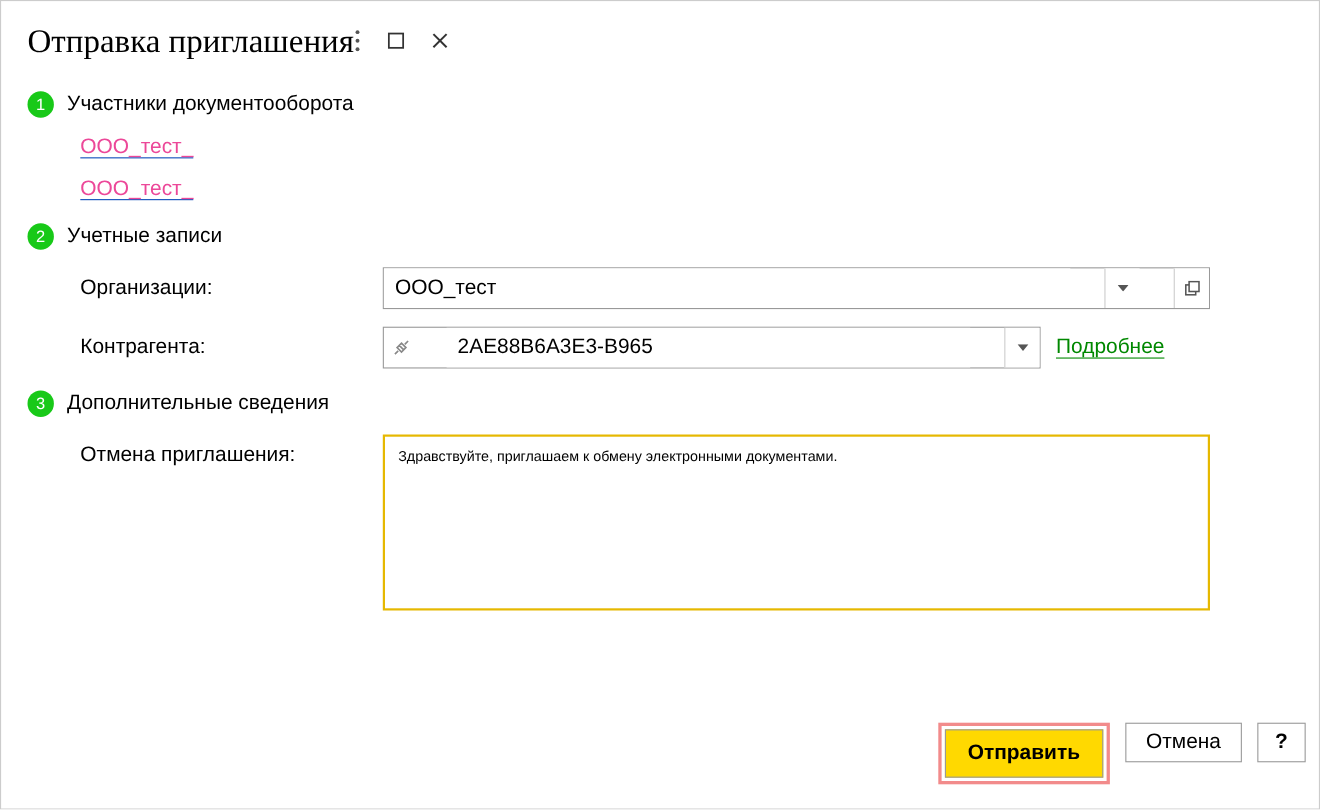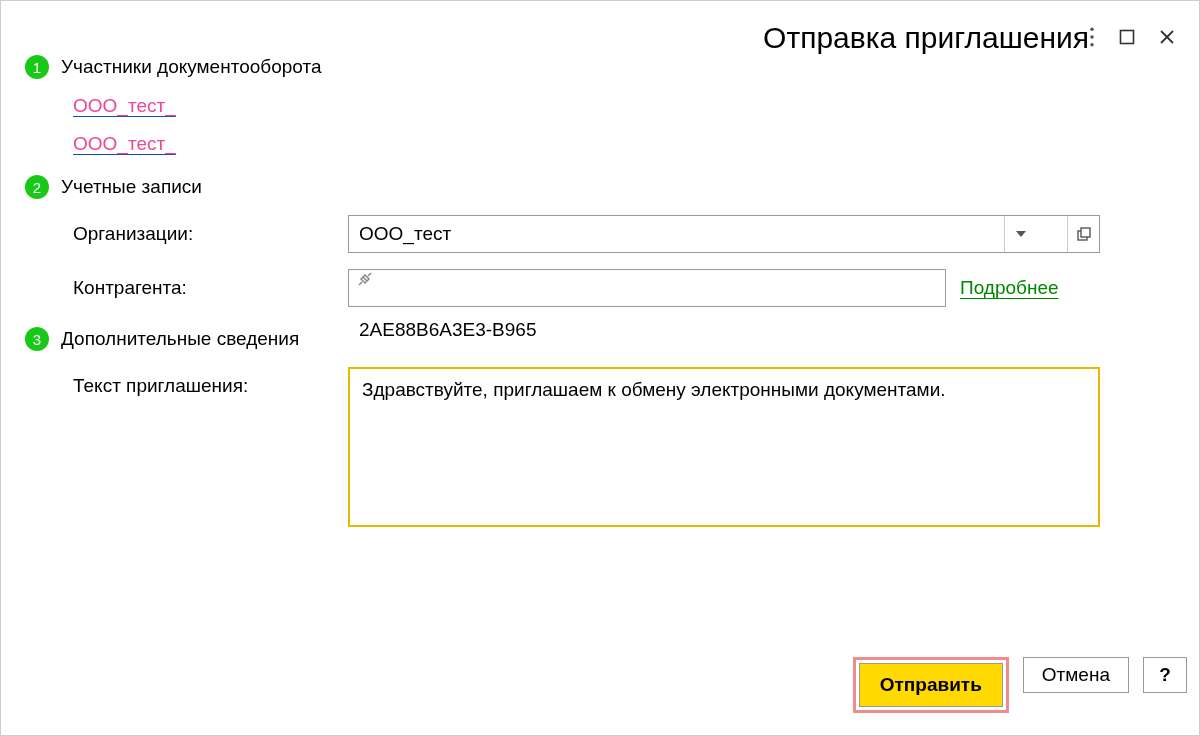--- a/index.html
+++ b/index.html
@@ -19,22 +19,24 @@
     .window {
       width: 1200px;
       height: 736px;
       border: 1px solid #ccc;
       background: #fff;
       padding: 20px 24px;
       position: relative;
     }
     .titlebar {
       display: flex;
-      justify-content: flex-end;
+      justify-content: flex-start;
       align-items: flex-start;
+      margin-bottom: 28px;
+      font-family: Liberation Serif, serif;
     }
     .title {
       font-size: 30px;
       font-weight: normal;
     }
     .window-controls {
       display: flex;
       gap: 24px;
       align-items: center;
       padding-top: 6px;
@@ -106,21 +108,20 @@
       border: 1px solid #999;
       height: 38px;
       background: #fff;
       gap: 31px;
     }
     .input-group.wide {
       width: 752px;
     }
     .input-group.medium {
       width: 598px;
-      flex-direction: column;
     }
     .input-text {
       flex: 1;
       padding: 0 10px;
       font-size: 19px;
       border: none;
       outline: none;
       display: flex;
       align-items: center;
       background: #fff;
@@ -144,21 +145,21 @@
       padding-left: 6px;
     }
     .textarea-wrap {
       width: 752px;
     }
     .textarea {
       width: 100%;
       height: 160px;
       border: 2px solid #e6b800;
       padding: 10px 12px;
-      font-size: 19px;
+      font-size: 13px;
       font-family: Arial, sans-serif;
       resize: none;
       outline: none;
       background: #fff;
     }
     .button-bar {
       position: absolute;
       bottom: 22px;
       right: 12px;
       display: flex;
@@ -286,21 +287,21 @@
       <a class="green-link">Подробнее</a>
     </div>
   </div>
 
   <div class="section">
     <div class="section-header">
       <span class="step-badge">3</span>
       <span class="section-title">Дополнительные сведения</span>
     </div>
     <div class="field-row align-top">
-      <span class="field-label">Текст приглашения:</span>
+      <span class="field-label">Отмена приглашения:</span>
       <div class="textarea-wrap">
         <textarea class="textarea" style="">Здравствуйте, приглашаем к обмену электронными документами.</textarea>
       </div>
     </div>
   </div>
 
   <div class="button-bar">
     <span class="btn-primary-wrap">
       <button class="btn-primary">Отправить</button>
     </span>

